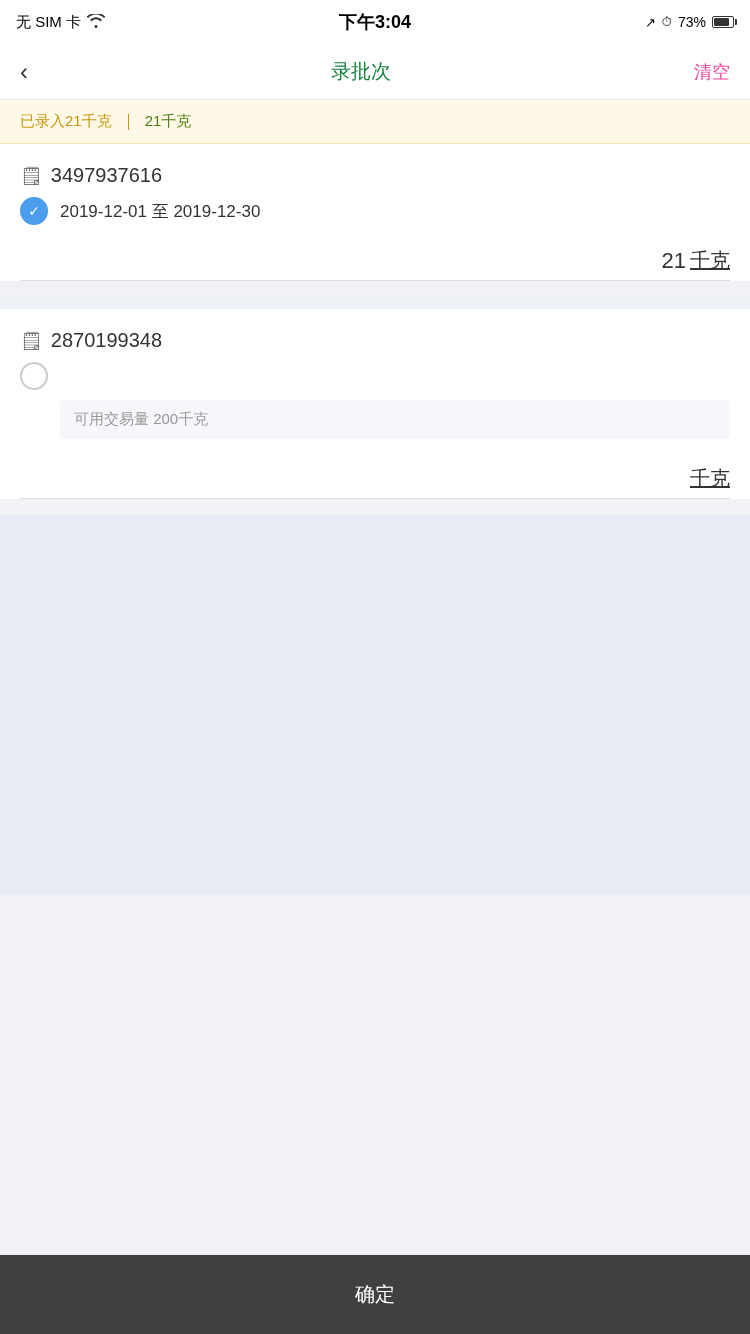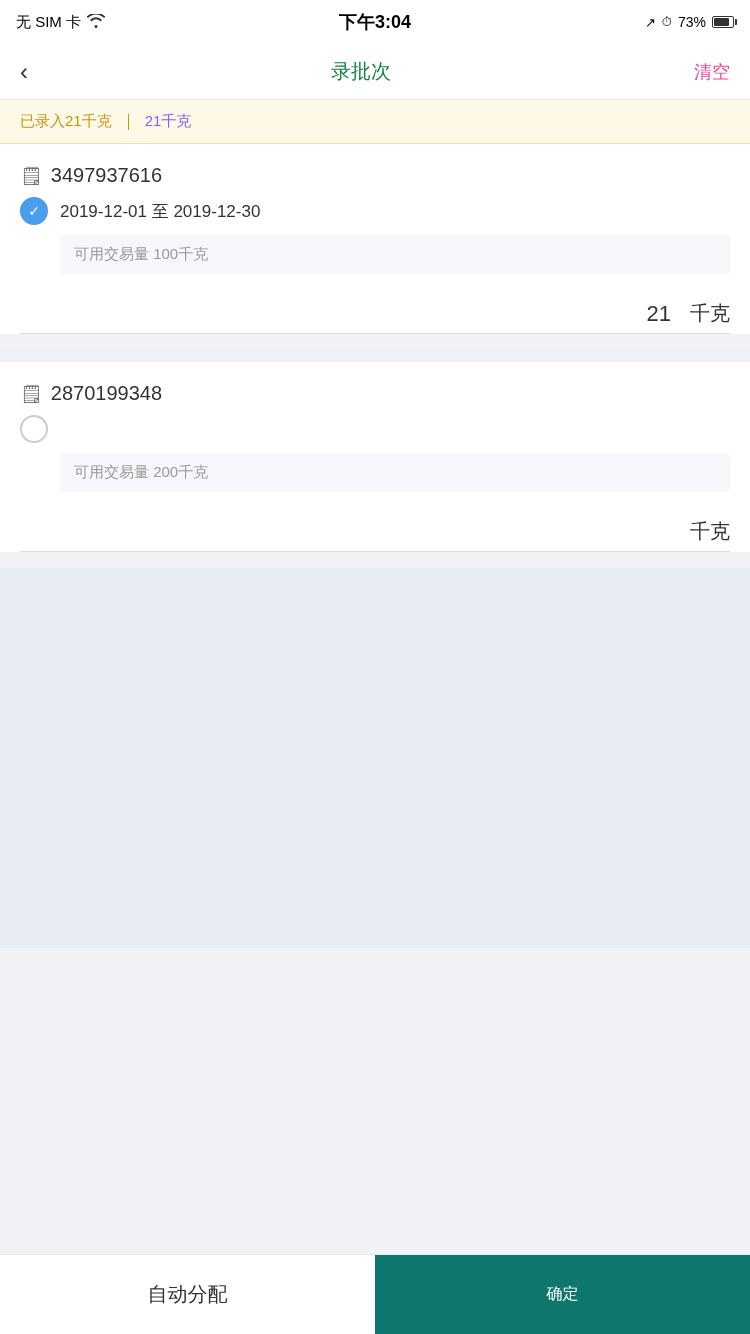--- a/index.html
+++ b/index.html
@@ -118,21 +118,21 @@
       color: #c8960c;
       font-weight: 400;
     }
     .info-divider {
       width: 1px;
       height: 16px;
       background: #c8960c;
     }
     .info-value {
       font-size: 15px;
-      color: #8b5cf6;
+      color: #4d7c0f;
       font-weight: 400;
     }
 
     
     .card {
       background: #fff;
       margin-top: 0;
       padding: 20px 20px 0 20px;
     }
 
@@ -193,40 +193,41 @@
       font-size: 15px;
       color: #999;
     }
 
     
     .amount-row {
       display: flex;
       align-items: center;
       justify-content: flex-end;
       padding: 12px 0 0 0;
-      gap: 19px;
+      gap: 4px;
     }
     .amount-input-wrap {
       flex: 1;
       display: flex;
       justify-content: flex-end;
     }
     .amount-value {
       font-size: 22px;
       color: #333;
       text-align: right;
       border: none;
       outline: none;
       background: transparent;
       width: 80px;
     }
     .amount-unit {
       font-size: 20px;
       color: #333;
       font-weight: 400;
+      text-decoration: underline;
     }
 
     .underline-row {
       height: 1px;
       background: #ddd;
       margin: 6px 0 16px 0;
     }
 
     
     .section-divider {
@@ -261,23 +262,23 @@
       color: #333;
       background: #fff;
       border: none;
       cursor: pointer;
     }
     .btn-confirm {
       flex: 1;
       display: flex;
       align-items: center;
       justify-content: center;
-      font-size: 16px;
+      font-size: 20px;
       color: #fff;
-      background: #0f766e;
+      background: #404040;
       border: none;
       cursor: pointer;
     }
   </style>
 </head>
 <body>
 
 <div class="status-bar">
   <div class="status-left">
     <span>无 SIM 卡</span>
@@ -318,23 +319,20 @@
   <div class="batch-header">
     <span class="batch-icon">🗒</span>
     <span class="batch-id">3497937616</span>
   </div>
   <div class="batch-row">
     <div class="radio-circle">
       <span class="radio-check">✓</span>
     </div>
     <span class="batch-date">2019-12-01 至 2019-12-30</span>
   </div>
-  <div class="avail-box">
-    <span class="avail-text">可用交易量 100千克</span>
-  </div>
   <div class="amount-row">
     <div class="amount-input-wrap">
       <input class="amount-value" type="text" value="21" style="font-size: 22px; color: rgb(51, 51, 51); border: none; outline: none; text-align: right; width: 60px; background: transparent;">
     </div>
     <span class="amount-unit">千克</span>
   </div>
   <div class="underline-row"></div>
 </div>
 
 <div class="section-divider"></div>
@@ -354,15 +352,14 @@
   </div>
   <div class="amount-row">
     <span class="amount-unit">千克</span>
   </div>
   <div class="underline-row"></div>
 </div>
 
 <div class="bottom-spacer" style="height: 380px; background: #e8edf5;"></div>
 
 <div class="bottom-bar">
-  <button class="btn-auto">自动分配</button>
   <button class="btn-confirm">确定</button>
 </div>
 
 </body></html>

